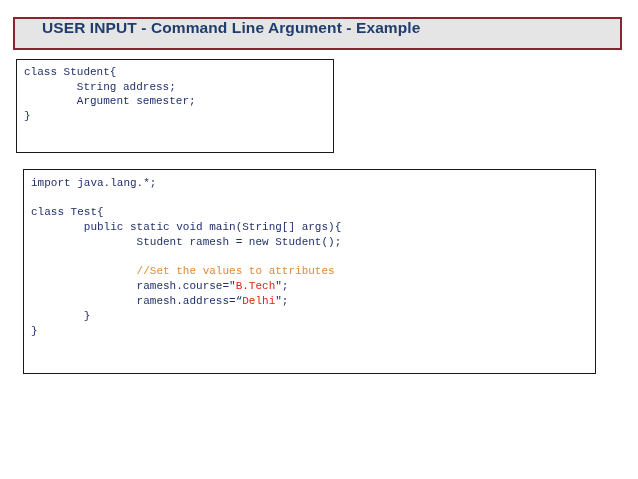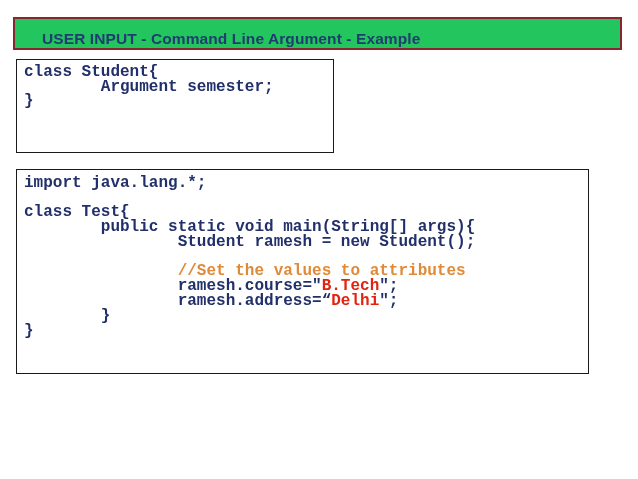--- a/index.html
+++ b/index.html
@@ -16,24 +16,24 @@
   }
 
   
   #title-banner {
     position: absolute;
     left: 13px;
     top: 17px;
     width: 609px;
     height: 33px;
     box-sizing: border-box;
-    background: #22c55e;
+    background: #e5e5e5;
     border: 2px solid #8a2430;
     display: flex;
-    align-items: flex-end;
+    align-items: flex-start;
   }
   #title-text {
     padding-left: 27px;
     font-family: "Liberation Sans", sans-serif;
     font-size: 15.5px;
     font-weight: bold;
     color: #1f3d6e;
     letter-spacing: 0.1px;
     white-space: nowrap;
   }
@@ -47,32 +47,32 @@
     overflow: hidden;
   }
   #code-box-student {
     left: 16px;
     top: 59px;
     width: 318px;
     height: 94px;
     padding: 5px 6px 4px 7px;
   }
   #code-box-test {
-    left: 16px;
+    left: 23px;
     top: 169px;
     width: 573px;
     height: 205px;
     padding: 6px 6px 4px 7px;
   }
 
   .code-lines {
     font-family: "Liberation Mono", "DejaVu Sans Mono", monospace;
-    font-size: 16px;
+    font-size: 11px;
     line-height: 14.6px;
-    font-weight: bold;
+    font-weight: normal;
     color: #22306a;
     white-space: pre;
     tab-size: 8;
   }
   #code-box-test .code-lines {
     line-height: 14.8px;
   }
   .code-lines .ln {
     display: block;
     min-height: 14.6px;
@@ -83,18 +83,18 @@
   .tok-plain   { color: #22306a; }
 </style>
 </head>
 <body>
 
 <div id="title-banner">
   <span id="title-text">USER INPUT - Command Line Argument - Example</span>
 </div>
 
 <div class="code-box" id="code-box-student">
-  <div class="code-lines"><span class="ln"><span class="tok-plain">class Student{</span></span><span class="ln"><span class="tok-plain">        Argument semester;</span></span><span class="ln"><span class="tok-plain">}</span></span></div>
+  <div class="code-lines"><span class="ln"><span class="tok-plain">class Student{</span></span><span class="ln"><span class="tok-plain">        String address;</span></span><span class="ln"><span class="tok-plain">        Argument semester;</span></span><span class="ln"><span class="tok-plain">}</span></span></div>
 </div>
 
 <div class="code-box" id="code-box-test">
   <div class="code-lines"><span class="ln"><span class="tok-plain">import java.lang.*;</span></span><span class="ln"><span class="tok-plain"></span></span><span class="ln"><span class="tok-plain">class Test{</span></span><span class="ln"><span class="tok-plain">        public static void main(String[] args){</span></span><span class="ln"><span class="tok-plain">                Student ramesh = new Student();</span></span><span class="ln"><span class="tok-plain"></span></span><span class="ln"><span class="tok-comment">                //Set the values to attributes</span></span><span class="ln"><span class="tok-plain">                ramesh.course="</span><span class="tok-string">B.Tech</span><span class="tok-plain">";</span></span><span class="ln"><span class="tok-plain">                ramesh.address=“</span><span class="tok-string">Delhi</span><span class="tok-plain">";</span></span><span class="ln"><span class="tok-plain">        }</span></span><span class="ln"><span class="tok-plain">}</span></span></div>
 </div>
 
 </body></html>

